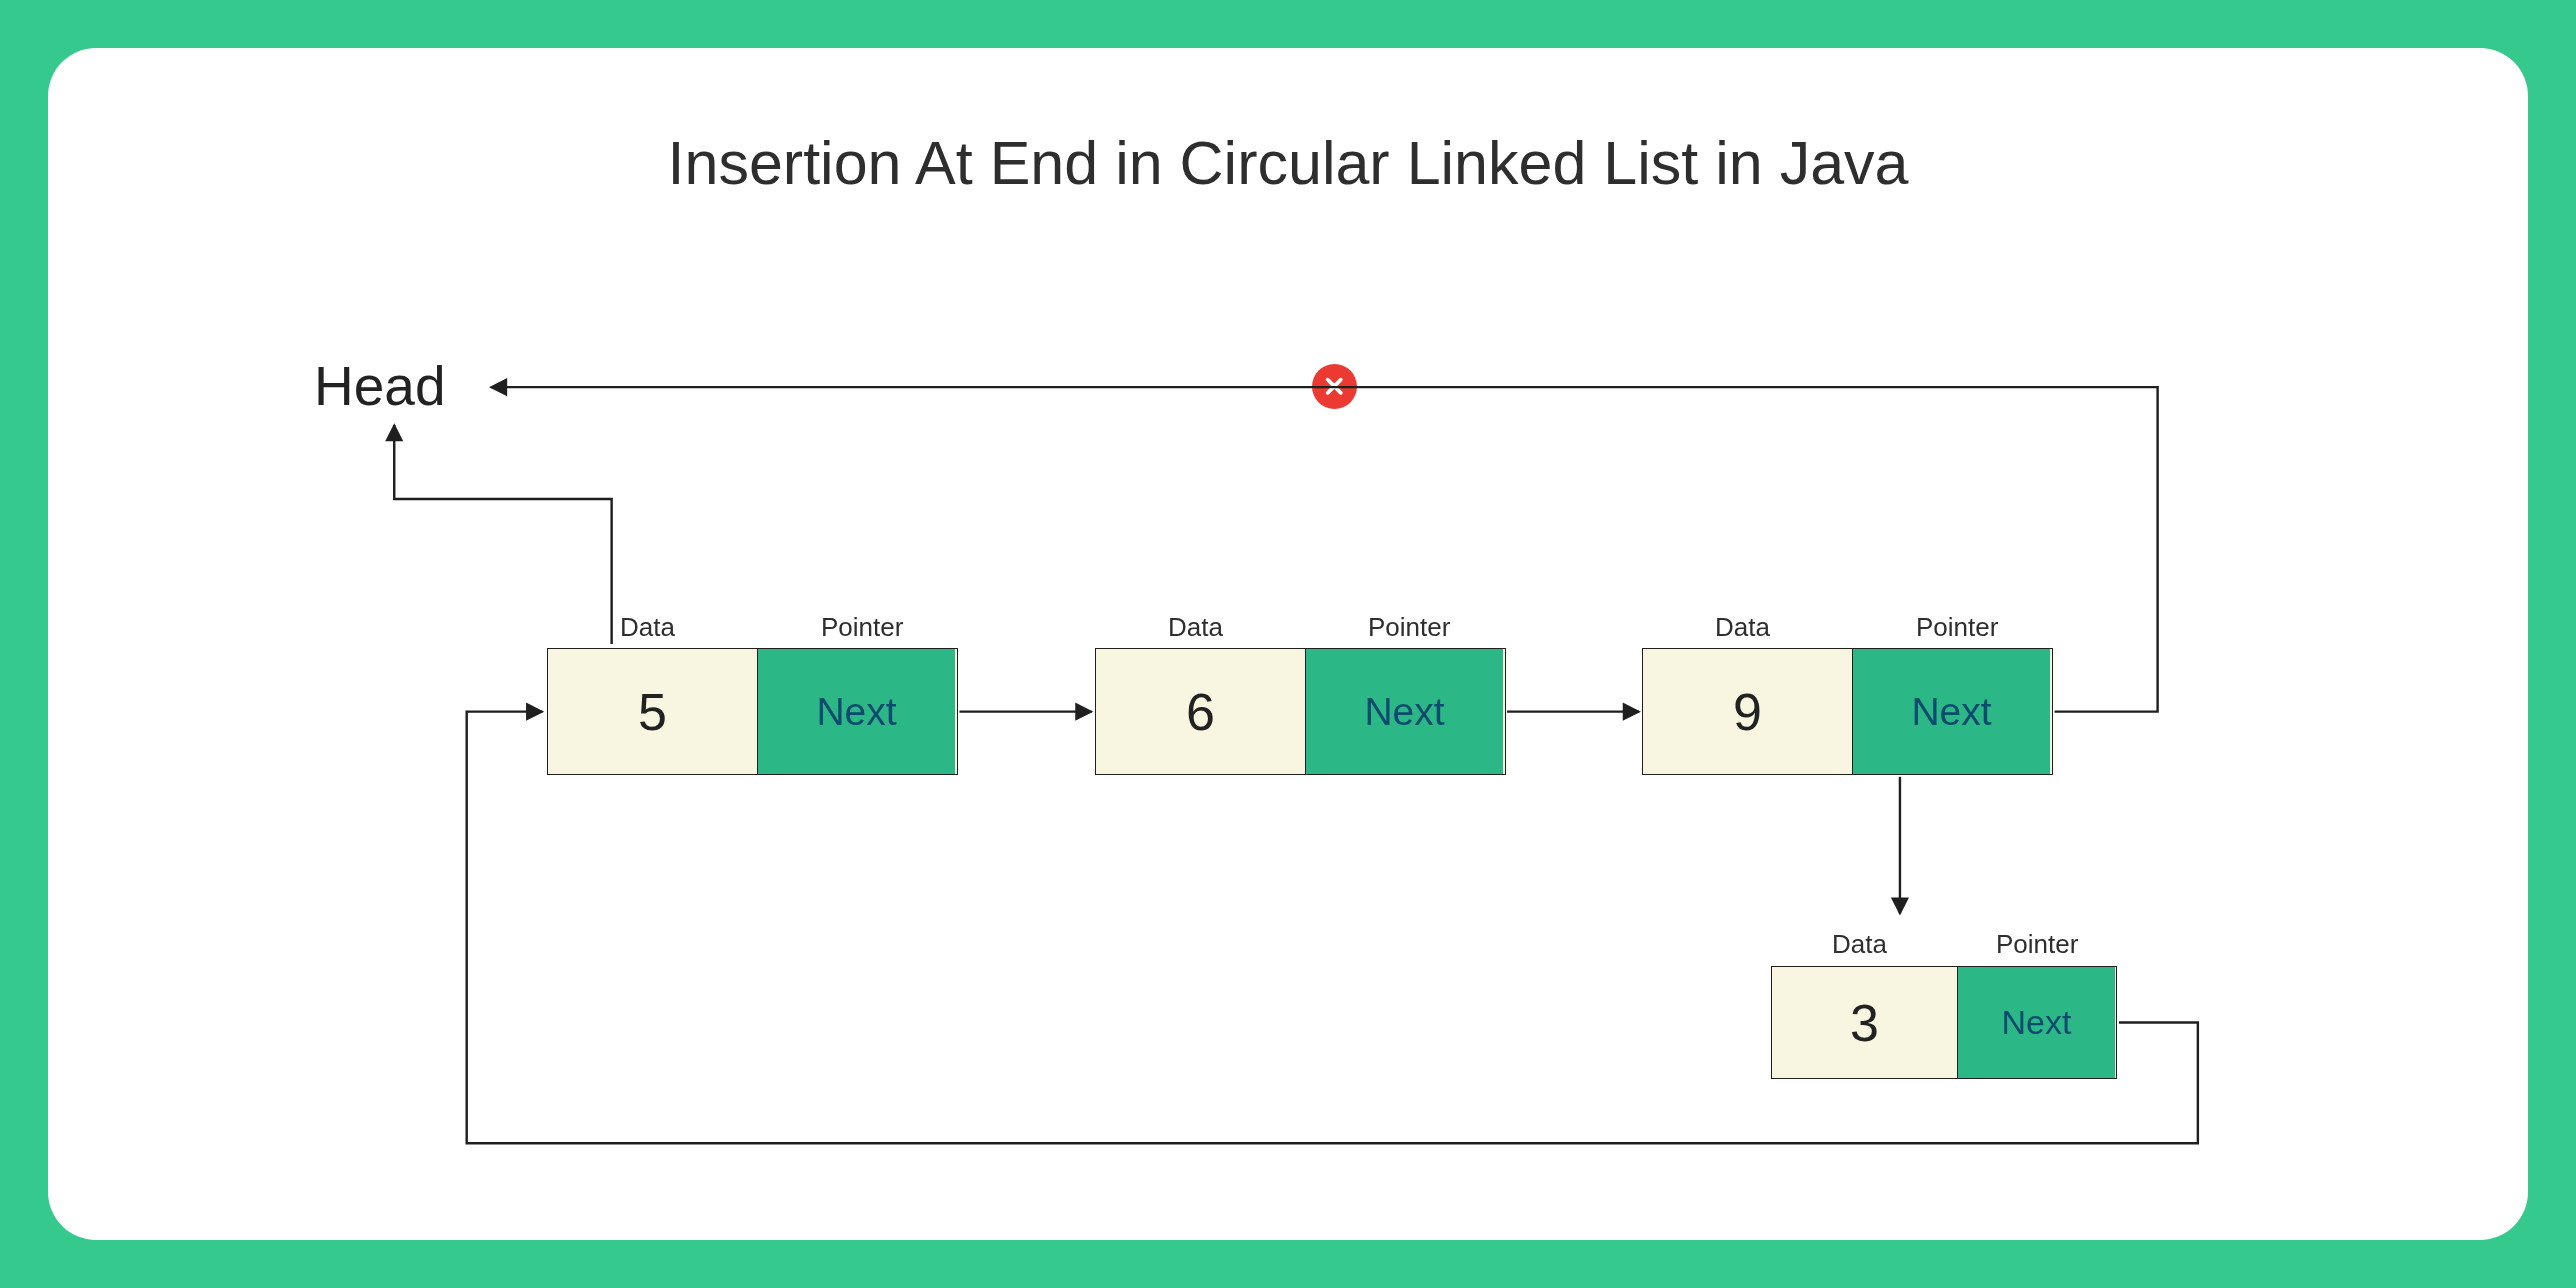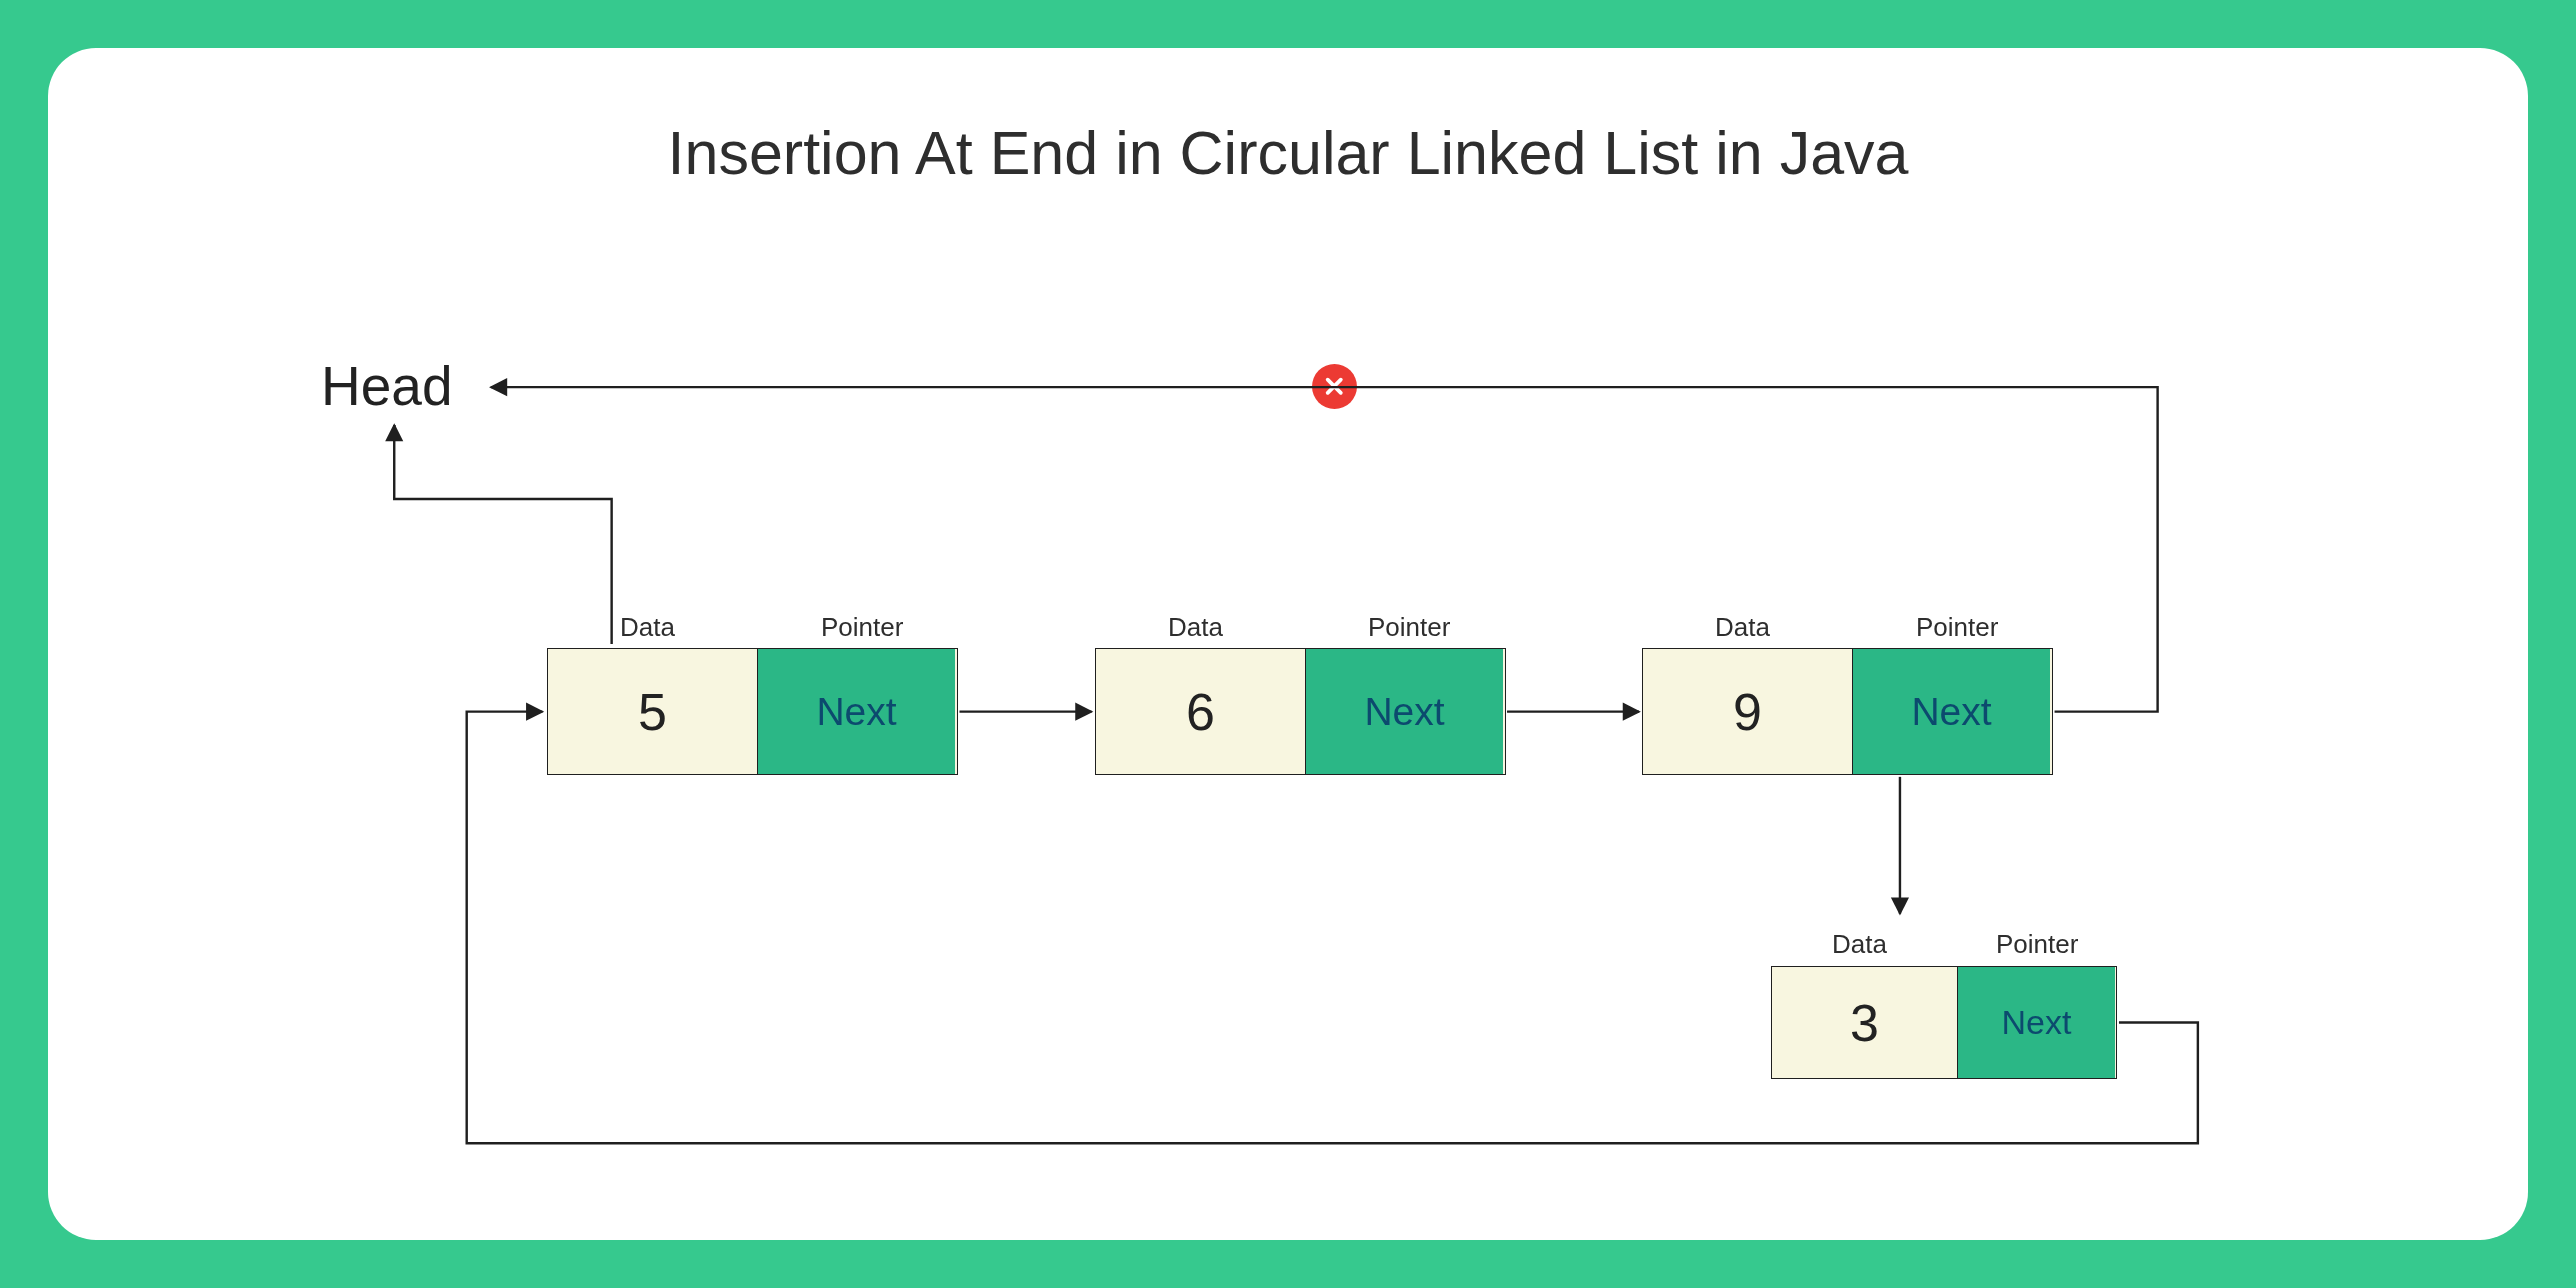--- a/index.html
+++ b/index.html
@@ -12,21 +12,21 @@
   }
   .panel {
     position: absolute;
     left: 48px; top: 48px;
     right: 48px; bottom: 48px;
     background: #ffffff;
     border-radius: 48px;
   }
   .title {
     position: absolute;
-    top: 70px;
+    top: 80px;
     left: 0; right: 0;
     text-align: center;
     font-size: 61px;
     font-weight: 500;
     color: #2e2e2e;
   }
   .head-label {
     position: absolute;
     font-size: 55px;
     font-weight: 400;
@@ -82,21 +82,21 @@
   }
   .x-badge svg { width: 22.5px; height: 22.5px; }
 </style>
 </head>
 <body>
 
 <div class="panel">
 
   <div class="title">Insertion At End in Circular Linked List in Java</div>
 
-  <div class="head-label" style="left:273px; top:306px;">Head</div>
+  <div class="head-label" style="left:266px; top:306px;">Head</div>
 
   <div class="small-label" style="left:572px; top:564px;">Data</div>
   <div class="small-label" style="left:773px; top:564px;">Pointer</div>
   <div class="node" style="left:499px; top:600px; width:411px; height:127px;">
     <div class="data" style="width:209px;">5</div>
     <div class="ptr" style="width:198px;">Next</div>
   </div>
 
   <div class="small-label" style="left:1120px; top:564px;">Data</div>
   <div class="small-label" style="left:1320px; top:564px;">Pointer</div>

